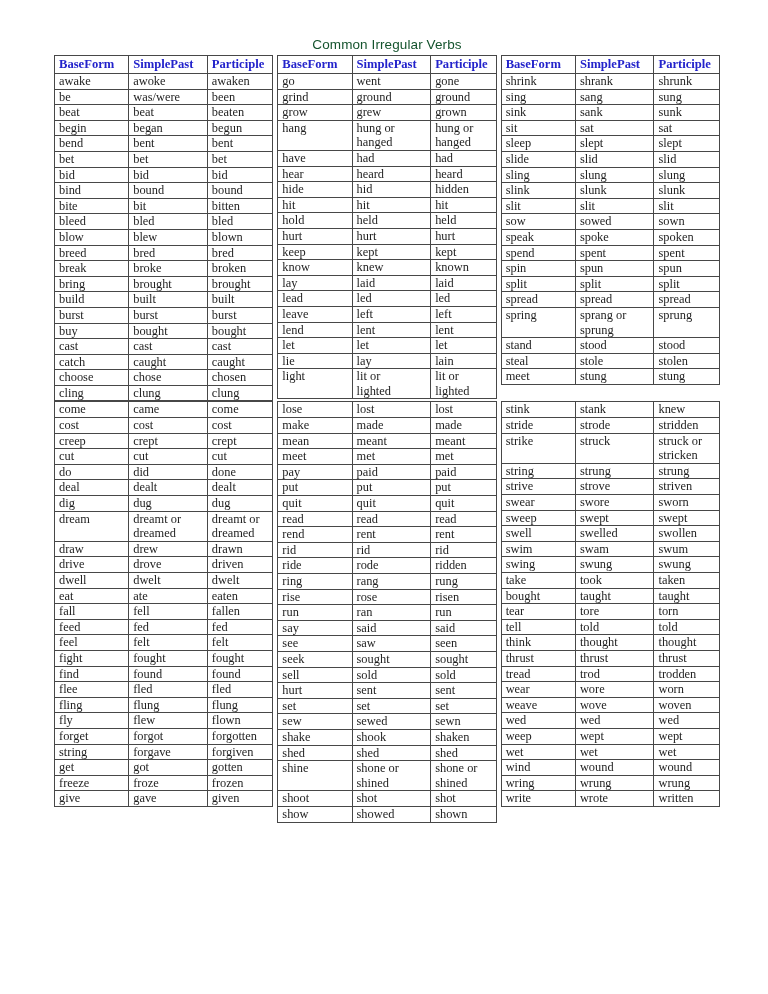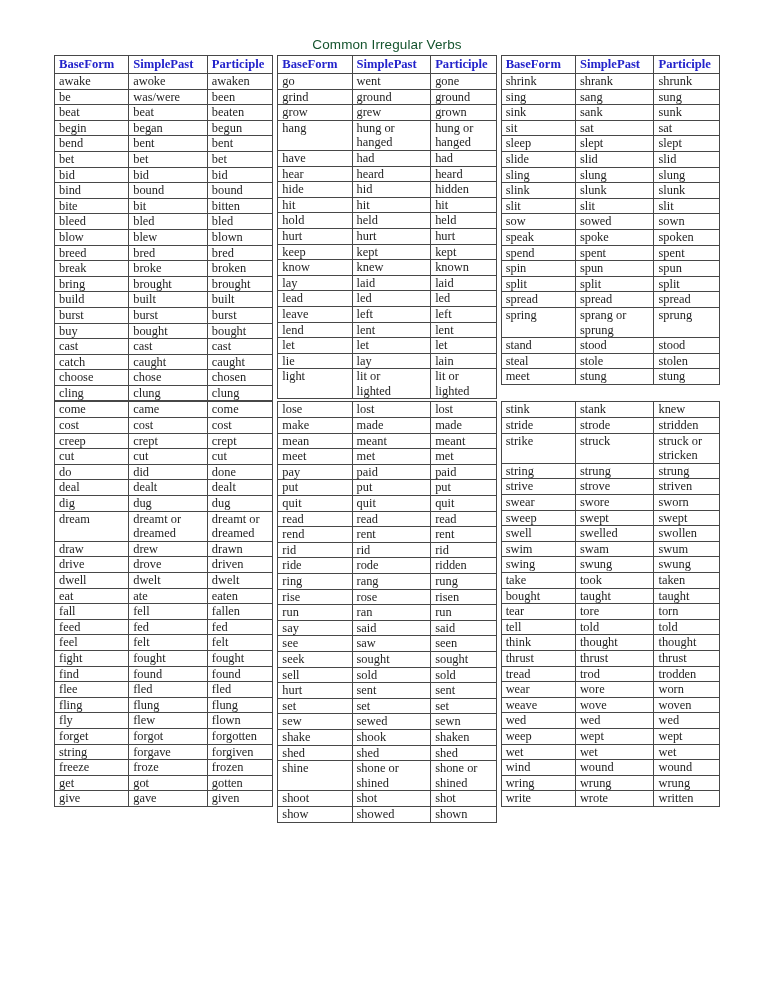--- a/index.html
+++ b/index.html
@@ -538,28 +538,28 @@
             <td>forget</td>
             <td>forgot</td>
             <td>forgotten</td>
           </tr>
           <tr>
             <td>string</td>
             <td>forgave</td>
             <td>forgiven</td>
           </tr>
           <tr>
+            <td>get</td>
+            <td>got</td>
+            <td>gotten</td>
+          </tr>
+          <tr>
             <td>freeze</td>
             <td>froze</td>
             <td>frozen</td>
-          </tr>
-          <tr>
-            <td>get</td>
-            <td>got</td>
-            <td>gotten</td>
           </tr>
           <tr>
             <td>give</td>
             <td>gave</td>
             <td>given</td>
           </tr>
         </tbody>
       </table>
     <table class="verb-table">
       <colgroup>

